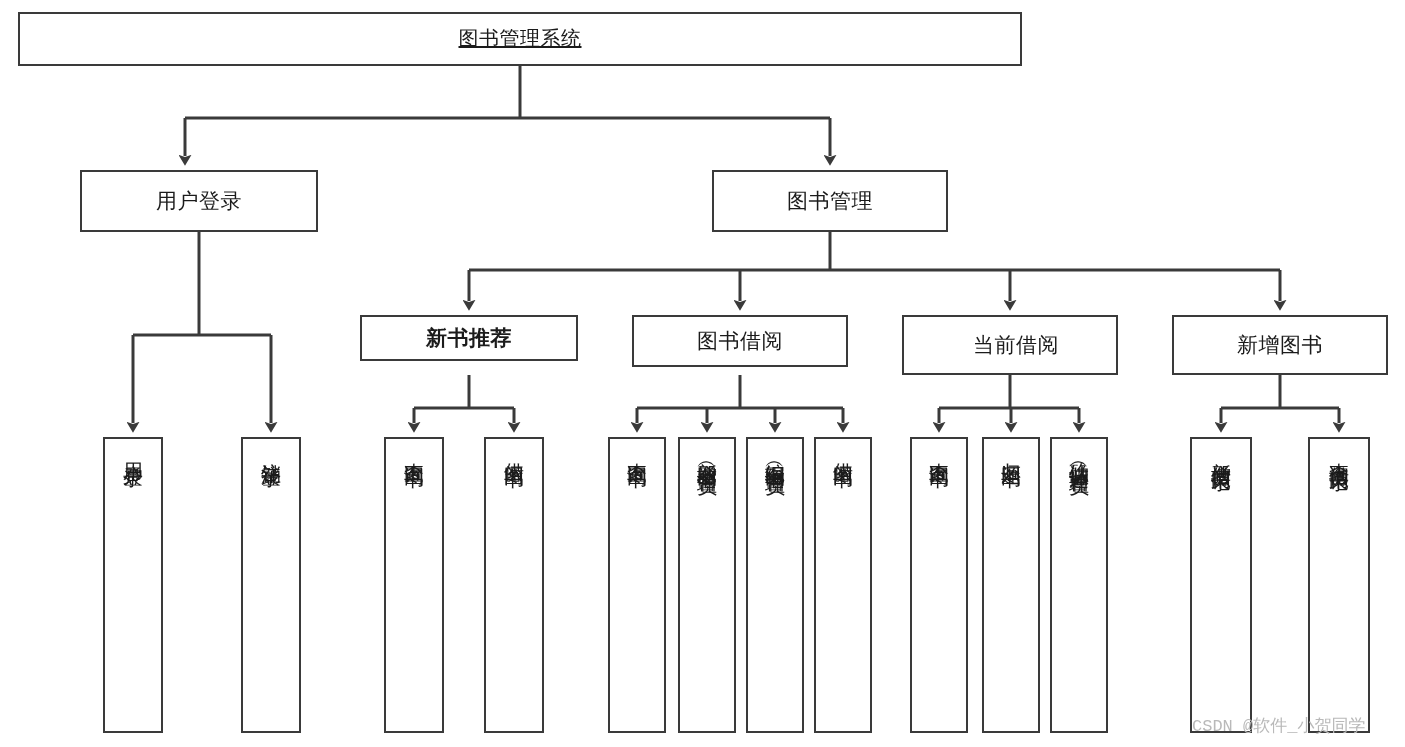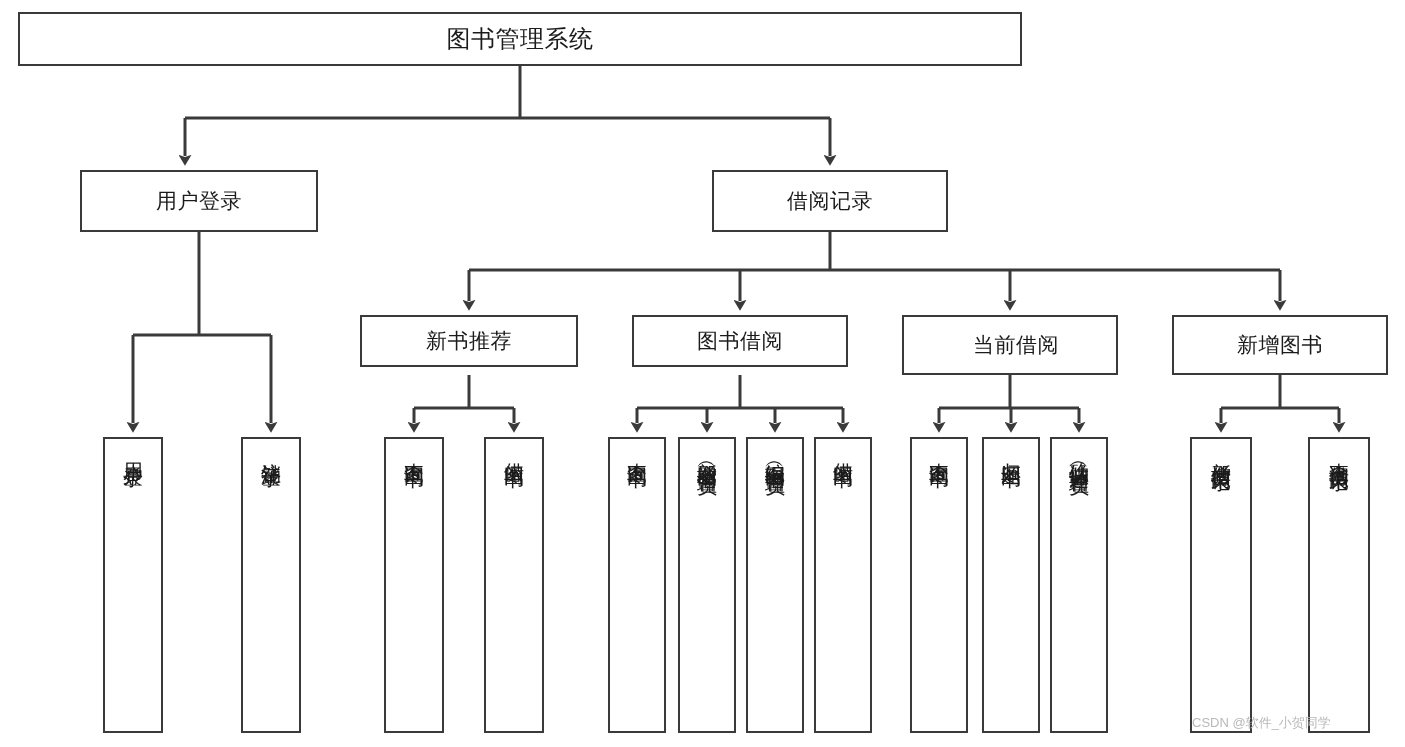--- a/index.html
+++ b/index.html
@@ -41,42 +41,42 @@
     display: block;
     text-align: center;
     line-height: 1.18;
     white-space: nowrap;
   }
   
   .node.horiz .label {
     font-size: 21px;
     letter-spacing: 0.5px;
   }
-  .node.root .label { font-size: 24px; }
+  .node.root .label { font-size: 20px; text-decoration: underline; }
 
   
   .node.vert {
     align-items: flex-start;
     justify-content: center;
     padding-top: 8px;
   }
   .node.vert .label {
     writing-mode: vertical-rl;
     text-orientation: upright;
     font-size: 20px;
     line-height: 1.05;
     letter-spacing: 2px;
     white-space: nowrap;
   }
   .watermark {
     position: absolute;
     color: #b9b9b9;
-    font-size: 13px;
+    font-size: 17px;
     white-space: nowrap;
-    font-family: Liberation Sans, sans-serif;
+    font-family: Liberation Mono, monospace;
   }
 </style>
 </head>
 <body>
 
 <div id="canvas">
 
   <svg class="connectors" viewBox="0 0 1405 747" xmlns="http://www.w3.org/2000/svg">
     <defs>
       <marker id="arrow" markerWidth="11" markerHeight="13" refX="1.2" refY="6.5" orient="auto" markerUnits="userSpaceOnUse">
@@ -128,24 +128,24 @@
   </svg>
 
   <div class="node horiz root" style="left:18px; top:12px; width:1004px; height:54px;">
     <span class="label">图书管理系统</span>
   </div>
 
   <div class="node horiz" style="left:80px; top:170px; width:238px; height:62px;">
     <span class="label">用户登录</span>
   </div>
   <div class="node horiz" style="left:712px; top:170px; width:236px; height:62px;">
-    <span class="label">借阅记录</span>
-  </div>
-
-  <div class="node horiz" style="left:360px; top:315px; width:218px; height:52px;">
+    <span class="label">图书管理</span>
+  </div>
+
+  <div class="node horiz" style="left:360px; top:315px; width:218px; height:46px;font-weight:bold;">
     <span class="label">新书推荐</span>
   </div>
   <div class="node horiz" style="left:632px; top:315px; width:216px; height:52px;">
     <span class="label">图书借阅</span>
   </div>
   <div class="node horiz" style="left:902px; top:315px; width:216px; height:60px;padding-left:12px;">
     <span class="label">当前借阅</span>
   </div>
   <div class="node horiz" style="left:1172px; top:315px; width:216px; height:60px;">
     <span class="label">新增图书</span>

